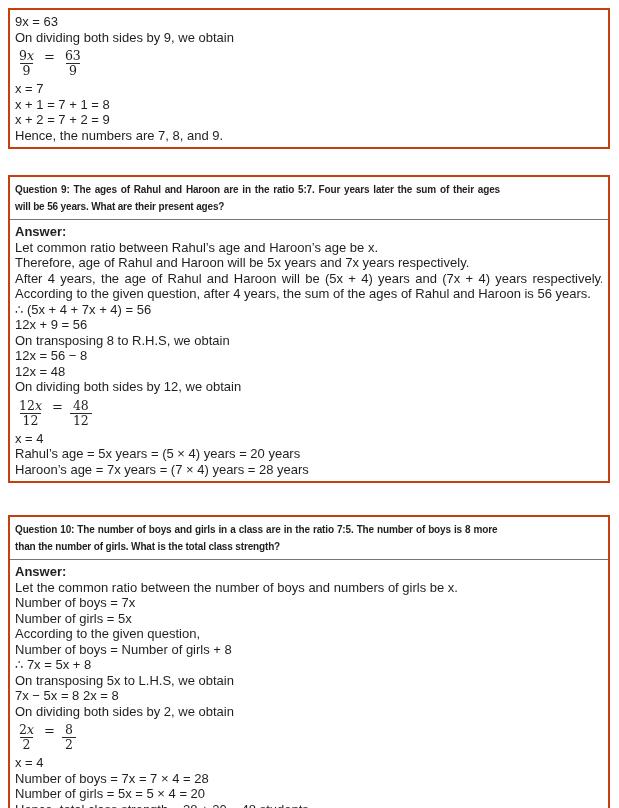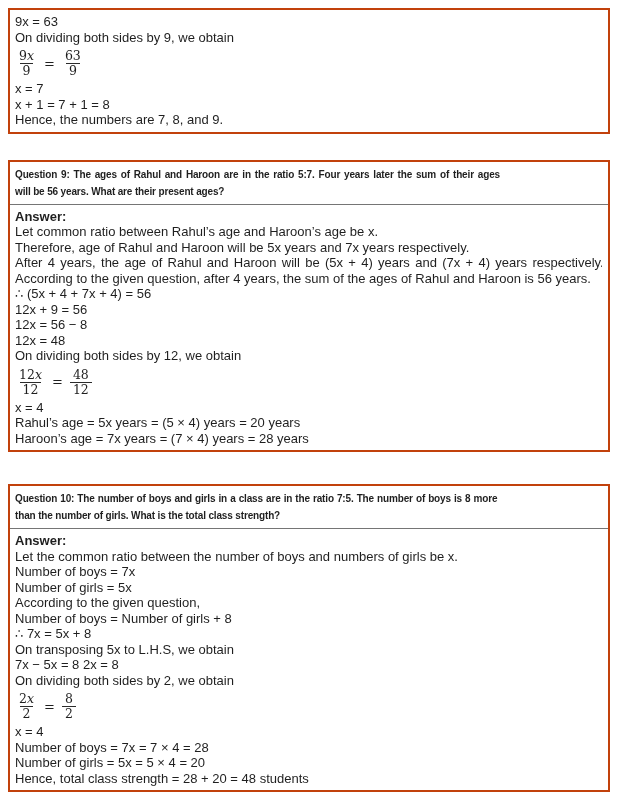--- a/index.html
+++ b/index.html
@@ -19,21 +19,21 @@
   .qcell {
     padding: 4px 6px 4px 5px;
     border-bottom: 1px solid #757575;
     font-weight: 700;
     font-size: 10px; line-height: 17px;
     letter-spacing: -0.15px;
   }
   .line { min-height: 15.5px; }
   .answer-label { font-weight: 700; }
   .fit-line { display: block; overflow: hidden; white-space: nowrap; }
-  .frac-row { display: flex; align-items: center; gap: 7px; margin: 4px 0 3px 1px; }
+  .frac-row { display: flex; align-items: flex-start; gap: 7px; margin: 4px 0 3px 1px; }
   .frac {
     display: inline-flex; flex-direction: column; align-items: center;
     font-family: "DejaVu Serif", serif;
     font-size: 12.5px; line-height: 14px;
   }
   .frac .num { padding: 0 3px; }
   .frac .den { border-top: 1px solid #2b2b2b; padding: 0 3px; }
   .frac i { font-style: italic; }
   .eq { font-family: "DejaVu Serif", serif; font-size: 13px; }
 </style>
@@ -55,20 +55,21 @@
         </span>
         <span class="eq">=</span>
         <span class="frac">
           <span class="num">63</span>
           <span class="den">9</span>
         </span>
       </div>
       <div>
           <div class="line">x = 7</div>
           <div class="line">x + 1 = 7 + 1 = 8</div>
+          <div class="line">x + 2 = 7 + 2 = 9</div>
           <div class="line">Hence, the numbers are 7, 8, and 9.</div>
         </div>
     </div>
   </div>
 
   <div class="box gap-b">
     <div class="qcell">
       <span class="fit-line"><span style="white-space: nowrap; word-spacing: 1.25px;">Question 9: The ages of Rahul and Haroon are in the ratio 5:7. Four years later the sum of their ages</span></span>
       <span class="line">will be 56 years. What are their present ages?</span>
     </div>
@@ -76,20 +77,21 @@
       <div class="line answer-label">Answer:</div>
       <div>
           <div class="line">Let common ratio between Rahul’s age and Haroon’s age be x.</div>
           <div class="line">Therefore, age of Rahul and Haroon will be 5x years and 7x years respectively.</div>
         </div>
       <div class="fit-line"><span style="white-space: nowrap; word-spacing: 1.7px;">After 4 years, the age of Rahul and Haroon will be (5x + 4) years and (7x + 4) years respectively.</span></div>
       <div>
           <div class="line">According to the given question, after 4 years, the sum of the ages of Rahul and Haroon is 56 years.</div>
           <div class="line">∴ (5x + 4 + 7x + 4) = 56</div>
           <div class="line">12x + 9 = 56</div>
+          <div class="line">On transposing 8 to R.H.S, we obtain</div>
           <div class="line">12x = 56 − 8</div>
           <div class="line">12x = 48</div>
           <div class="line">On dividing both sides by 12, we obtain</div>
         </div>
       <div class="frac-row">
         <span class="frac">
           <span class="num">12<i>x</i></span>
           <span class="den">12</span>
         </span>
         <span class="eq">=</span>

